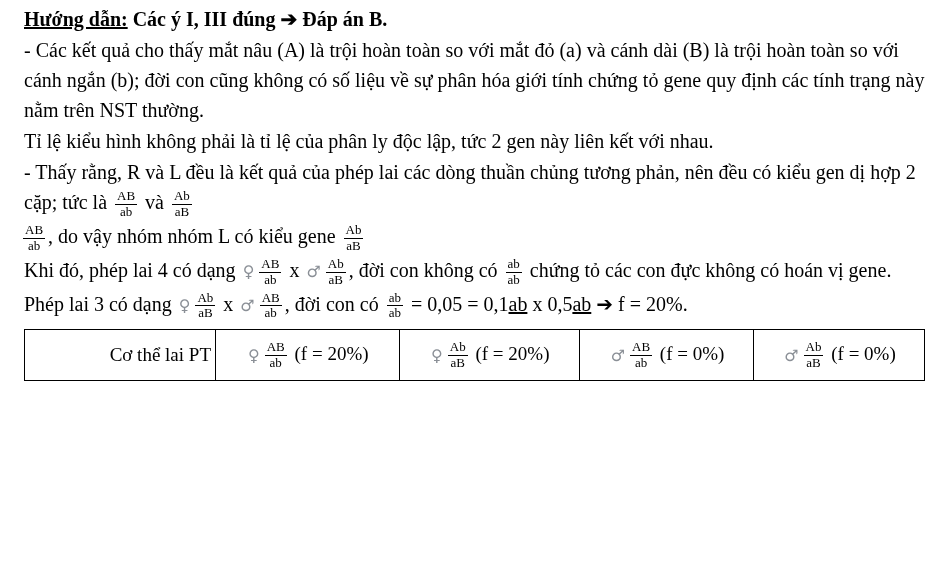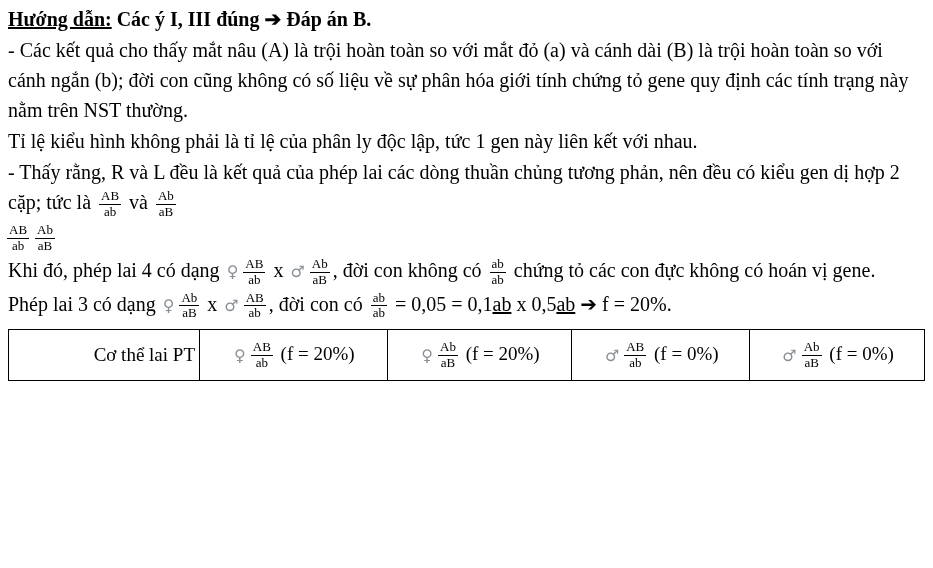--- a/index.html
+++ b/index.html
@@ -1,21 +1,21 @@
 <!DOCTYPE html>
 <html><head>
 <meta charset="utf-8">
 <style>
   html,body{margin:0;padding:0;background:#fff;}
   .page{
     width:933px;height:568px;box-sizing:border-box;
     background:#fff;color:#000;
     font-family:"Liberation Serif", serif;
     font-size:20px;
-    padding:4px 8px 0 8px;
+    padding:4px 8px 0 24px;
     overflow:hidden;
   }
   .para{line-height:30px;margin:0 0 1px 0;}
   .para.flush{margin-left:-4px;}
   .bold{font-weight:700;}
   .underline{text-decoration:underline;}
   .italic{}
   .frac{
     display:inline-block;vertical-align:middle;text-align:center;
     font-size:13px;line-height:1.15;margin:0 3px;
@@ -38,23 +38,23 @@
   td.col-label{width:172px;}
   tr.header-row td.col-label{text-align:right;padding-left:14px;}
 </style>
 </head>
 <body>
 
 <div class="page">
 
   <div class="para"><span class="bold underline">Hướng dẫn:</span><span class="bold"> Các ý I, III đúng ➔ Đáp án B.</span></div>
   <div class="para"><span>- Các kết quả cho thấy mắt nâu (A) là trội hoàn toàn so với mắt đỏ (a) và cánh dài (B) là trội hoàn toàn so với cánh ngắn (b); đời con cũng không có số liệu về sự phân hóa giới tính chứng tỏ gene quy định các tính trạng này nằm trên NST thường.</span></div>
-  <div class="para"><span>Tỉ lệ kiểu hình không phải là tỉ lệ của phân ly độc lập, tức 1 gen này liên kết với nhau.</span></div>
+  <div class="para"><span>Tỉ lệ kiểu hình không phải là tỉ lệ của phân ly độc lập, tức 2 gen này liên kết với nhau.</span></div>
   <div class="para"><span>- Thấy rằng, R và L đều là kết quả của phép lai các dòng thuần chủng tương phản, nên đều có kiểu gen dị hợp 2 cặp; tức là </span><span class="frac"><span class="num">AB</span><span class="den">ab</span></span><span> và </span><span class="frac"><span class="num">Ab</span><span class="den">aB</span></span></div>
-  <div class="para flush"><span class="frac"><span class="num">AB</span><span class="den">ab</span></span><span class="frac"><span class="num">Ab</span><span class="den">aB</span></span></div>
+  <div class="para flush"><span class="frac"><span class="num">AB</span><span class="den">ab</span></span><span>, do vậy nhóm nhóm L có kiểu gene </span><span class="frac"><span class="num">Ab</span><span class="den">aB</span></span></div>
   <div class="para"><span>Khi đó, phép lai 4 có dạng </span><span class="sym">♀</span><span class="frac"><span class="num">AB</span><span class="den">ab</span></span><span> x </span><span class="sym">♂</span><span class="frac"><span class="num">Ab</span><span class="den">aB</span></span><span>, đời con không có </span><span class="frac"><span class="num">ab</span><span class="den">ab</span></span><span> chứng tỏ các con đực không có hoán vị gene.</span></div>
   <div class="para"><span>Phép lai 3 có dạng </span><span class="sym">♀</span><span class="frac"><span class="num">Ab</span><span class="den">aB</span></span><span> x </span><span class="sym">♂</span><span class="frac"><span class="num">AB</span><span class="den">ab</span></span><span>, đời con có </span><span class="frac"><span class="num">ab</span><span class="den">ab</span></span><span> = </span><span class="italic">0,05</span><span> = </span><span class="italic">0,1</span><span class="underline">ab</span><span> x </span><span class="italic">0,5</span><span class="underline">ab</span><span> ➔ f = 20%.</span></div>
 
   <table class="results">
     <tbody>
       <tr class="header-row">
         <td class="col-label"><span>Cơ thể lai PT</span></td>
         <td><span class="sym">♀</span><span class="frac"><span class="num">AB</span><span class="den">ab</span></span><span> (f = 20%)</span></td>
         <td><span class="sym">♀</span><span class="frac"><span class="num">Ab</span><span class="den">aB</span></span><span> (f = 20%)</span></td>
         <td><span class="sym">♂</span><span class="frac"><span class="num">AB</span><span class="den">ab</span></span><span> (f = 0%)</span></td>

